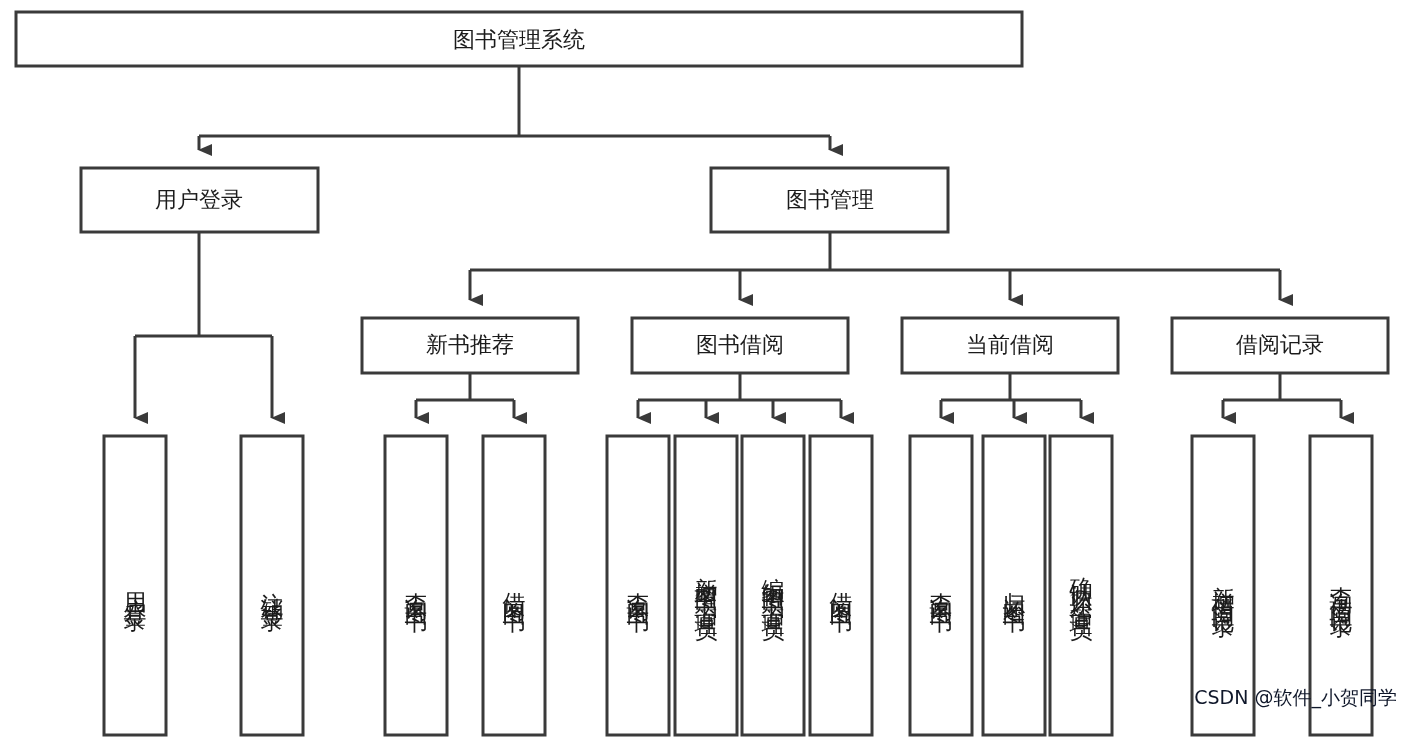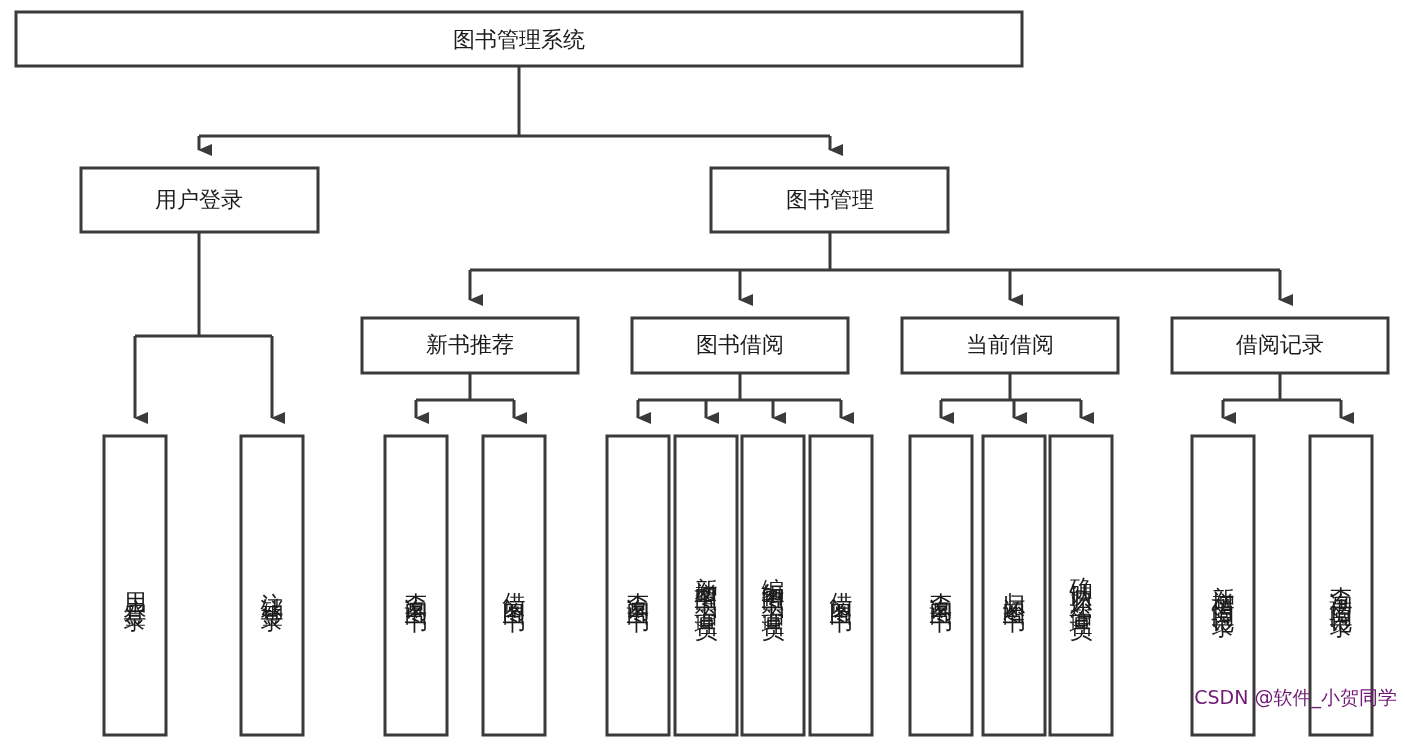--- a/index.html
+++ b/index.html
@@ -48,21 +48,21 @@
     fill: #1b1b1b;
     text-anchor: middle;
     dominant-baseline: middle;
   }
   .watermark-text {
     position: absolute;
     right: 8px;
     bottom: 4px;
     font-family: "DejaVu Sans", "Liberation Sans", sans-serif;
     font-size: 19px;
-    color: #701a75;
+    color: #0f172a;
     white-space: nowrap;
     pointer-events: none;
   }
 </style>
 </head>
 <body>
 
 <div id="diagram-root">
 
   <svg id="tree-svg" viewBox="0 0 1405 747">

